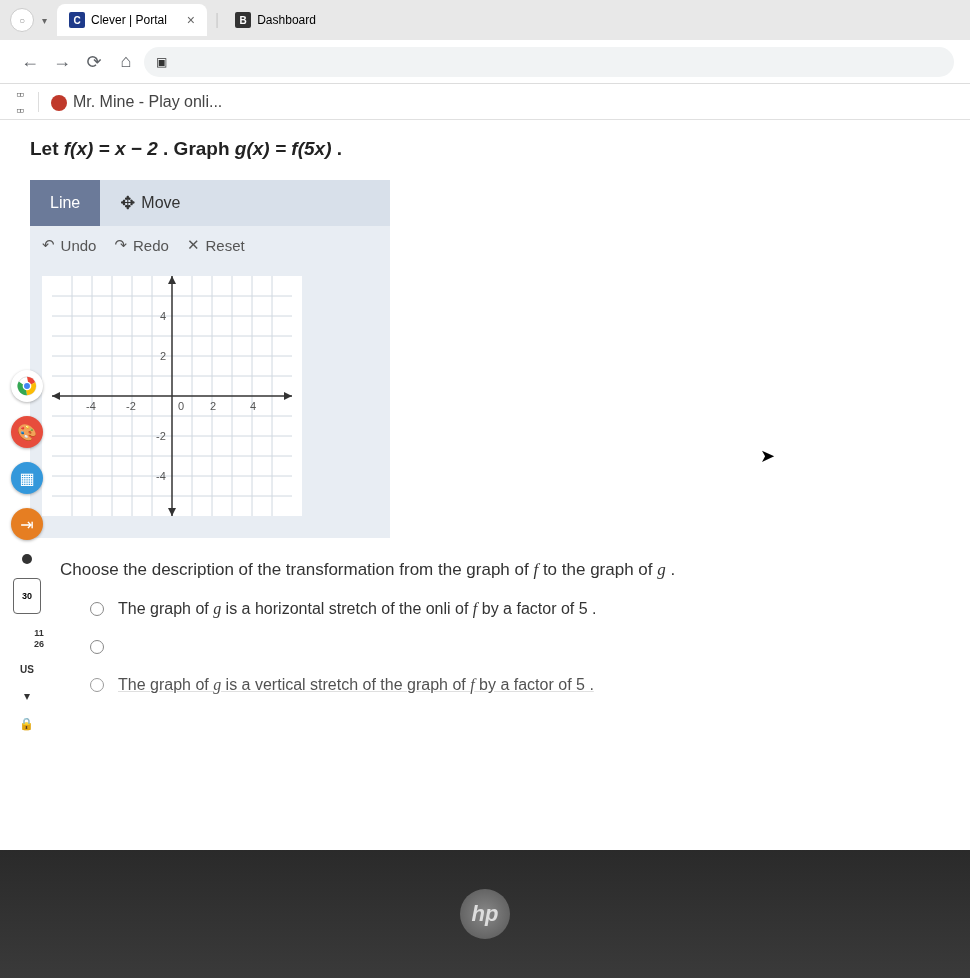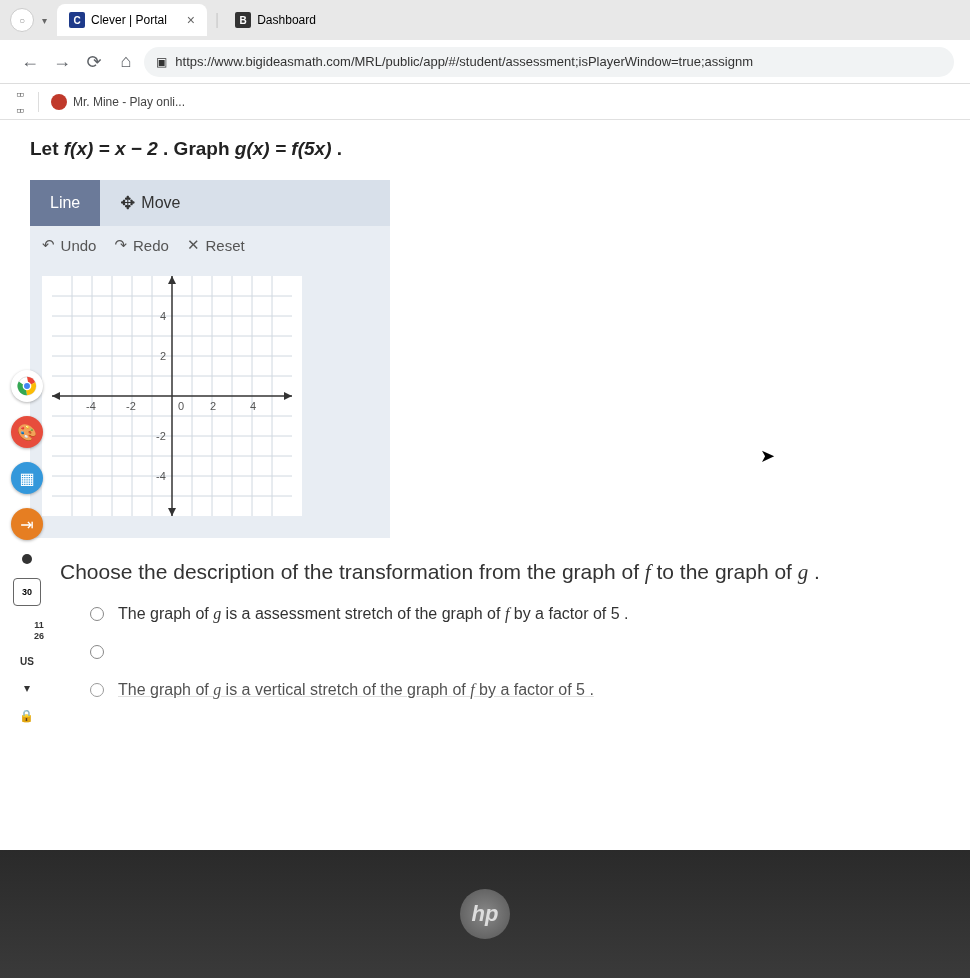--- a/index.html
+++ b/index.html
@@ -20,59 +20,59 @@
 .tab-sep { color: #ccc; margin: 0 4px; }
 
 .addr-bar { background: #fff; height: 44px; display: flex; align-items: center; padding: 0 16px; border-bottom: 1px solid #ddd; }
 .nav-btn { width: 28px; height: 28px; display: flex; align-items: center; justify-content: center; color: #5f6368; font-size: 18px; margin-right: 4px; cursor:pointer;}
 .url-box { flex: 1; display: flex; align-items: center; height: 30px; background: #f1f3f4; border-radius: 15px; padding: 0 12px; font-size: 13px; color: #333; }
 .url-lock { margin-right: 8px; font-size: 12px; }
 
 .bookmark-bar { background: #fff; height: 36px; display: flex; align-items: center; padding: 0 16px; border-bottom: 1px solid #e0e0e0; }
 .apps-icon { font-size: 14px; color: #666; margin-right: 16px; letter-spacing:-2px;}
 .bookmark-sep { width:1px; height:20px; background:#ddd; margin-right:12px;}
-.bookmark-item { display: flex; align-items: center; font-size: 12px; color: #444; }
+.bookmark-item { display: flex; align-items: flex-end; font-size: 16px; color: #444; }
 .bookmark-favicon { width: 16px; height: 16px; border-radius: 50%; background: #c0392b; margin-right: 6px; }
 
 .content { background: #fff; padding: 18px 30px; height: calc(100% - 120px); position: relative; }
 
 .problem-text { font-size: 19px; color: #222; margin-bottom: 20px; font-family: 'Times New Roman', serif; font-weight: bold; }
 .problem-text .math { font-style: italic; }
 
 .tool-panel { width: 360px; }
 .tool-tabs { display: flex; background: #d8e0ea; }
 .tool-tab { padding: 12px 20px; font-size: 16px; color: #333; display:flex; align-items:center; gap:6px; }
 .tool-tab.active { background: #6b7a99; color: #fff; }
 .move-icon { font-size: 18px; }
 
 .action-row { display: flex; background: #e8edf3; padding: 10px 12px; gap: 18px; }
 .action-btn { display: flex; align-items: center; gap: 6px; font-size: 15px; color: #555; cursor:pointer; }
 
 .graph-area { background: #e8edf3; padding: 12px 12px 18px; }
 .graph-svg { background: #fff; }
 
-.question-text { font-size: 21px; color: #333; margin: 22px 0 20px 30px; }
+.question-text { font-size: 17px; color: #333; margin: 22px 0 20px 30px; }
 .question-text .mathvar { font-style: italic; font-family: 'Times New Roman', serif; }
 
 .options { margin-left: 60px; }
 .option { display: flex; align-items: center; margin-bottom: 22px; font-size: 16px; color: #333; }
 .radio { width: 14px; height: 14px; border: 1.5px solid #888; border-radius: 50%; margin-right: 14px; flex-shrink: 0; }
 .option-text .mathvar { font-style: italic; font-family: 'Times New Roman', serif; }
 .frac { display: inline-flex; flex-direction: column; align-items: center; font-size: 14px; vertical-align: middle; font-family:'Times New Roman', serif; line-height:1; position:relative; top:-2px;}
 .frac .num { border-bottom: 1px solid #333; padding: 0 3px; }
 .frac .den { padding: 0 3px; }
 
 .side-launcher { position: absolute; left: 10px; top: 370px; display: flex; flex-direction: column; gap: 14px; align-items: center; z-index:10;}
 .launcher-icon { width: 32px; height: 32px; border-radius: 50%; display: flex; align-items: center; justify-content: center; font-size: 16px; box-shadow: 0 1px 3px rgba(0,0,0,0.3); }
 .chrome-icon { background: #fff; }
 .red-icon { background: #e74c3c; color: #fff; }
 .blue-icon { background: #3498db; color: #fff; }
 .exit-icon { background: #e67e22; color: #fff; }
 .dark-dot { width: 10px; height: 10px; background: #333; border-radius: 50%; }
-.date-badge { width: 28px; height: 28px; border: 1.5px solid #666; border-radius: 4px; display:flex; align-items:center; justify-content:center; font-size:9px; font-weight:bold; background:#fff;}
+.date-badge { width: 28px; height: 36px; border: 1.5px solid #666; border-radius: 4px; display:flex; align-items:center; justify-content:center; font-size:9px; font-weight:bold; background:#fff;}
 .time-text { font-size: 9px; font-weight: bold; color: #333; text-align:center; line-height:1.2;margin-left:24px;}
 .us-text { font-size: 10px; font-weight: bold; color: #333; }
 .wifi-icon { font-size: 12px; color:#333;}
 .lock-icon { font-size: 12px; color:#333;}
 
 .cursor { position: absolute; left: 760px; top: 445px; font-size: 18px; color: #000; z-index:20;}
 
 .laptop-bottom { background: linear-gradient(#2a2a2a, #3a3a3a); height: 128px; display: flex; align-items: center; justify-content: center; text-align: right; }
 .hp-logo { width: 50px; height: 50px; border-radius: 50%; background: radial-gradient(circle, #888 0%, #555 100%); display: flex; align-items: center; justify-content: center; color: #ddd; font-style: italic; font-size: 22px; font-weight: bold; }
 </style>
@@ -97,21 +97,20 @@
       </div>
     </div>
 
     <div class="addr-bar">
       <div class="nav-btn">←</div>
       <div class="nav-btn">→</div>
       <div class="nav-btn">⟳</div>
       <div class="nav-btn">⌂</div>
       <div class="url-box">
         <span class="url-lock">▣</span>
-        <span>https://www.bigideasmath.com/MRL/public/app/#/student/assessment;isPlayerWindow=true;assignm</span>
       </div>
     </div>
 
     <div class="bookmark-bar">
       <span class="apps-icon">▫▫<br>▫▫</span>
       <div class="bookmark-sep"></div>
       <div class="bookmark-item">
         <span class="bookmark-favicon"></span>
         <span>Mr. Mine - Play onli...</span>
       </div>
@@ -193,21 +192,21 @@
       </div>
 
       <div class="question-text">
         Choose the description of the transformation from the graph of <span class="mathvar">f</span> to the graph of <span class="mathvar">g</span> .
       </div>
 
       <div class="options">
         <div class="option">
           <div class="radio"></div>
           <div class="option-text">
-            <span>The graph of </span><span class="mathvar">g</span><span> is a assessment stretch of the graph of </span><span class="mathvar">f</span><span> by a factor of </span><span>5</span><span> .</span>
+            <span>The graph of </span><span class="mathvar">g</span><span> is a horizontal stretch of the onli of </span><span class="mathvar">f</span><span> by a factor of </span><span>5</span><span> .</span>
           </div>
         </div>
         <div class="option">
           <div class="radio"></div>
         </div>
         <div class="option" style="opacity:0.85;">
           <div class="radio"></div>
           <div class="option-text" style="text-decoration: underline; text-decoration-color: rgba(0,0,0,0.15);">
             <span>The graph of </span><span class="mathvar">g</span><span> is a vertical stretch of the graph of </span><span class="mathvar">f</span><span> by a factor of </span><span>5</span><span> .</span>
           </div>

